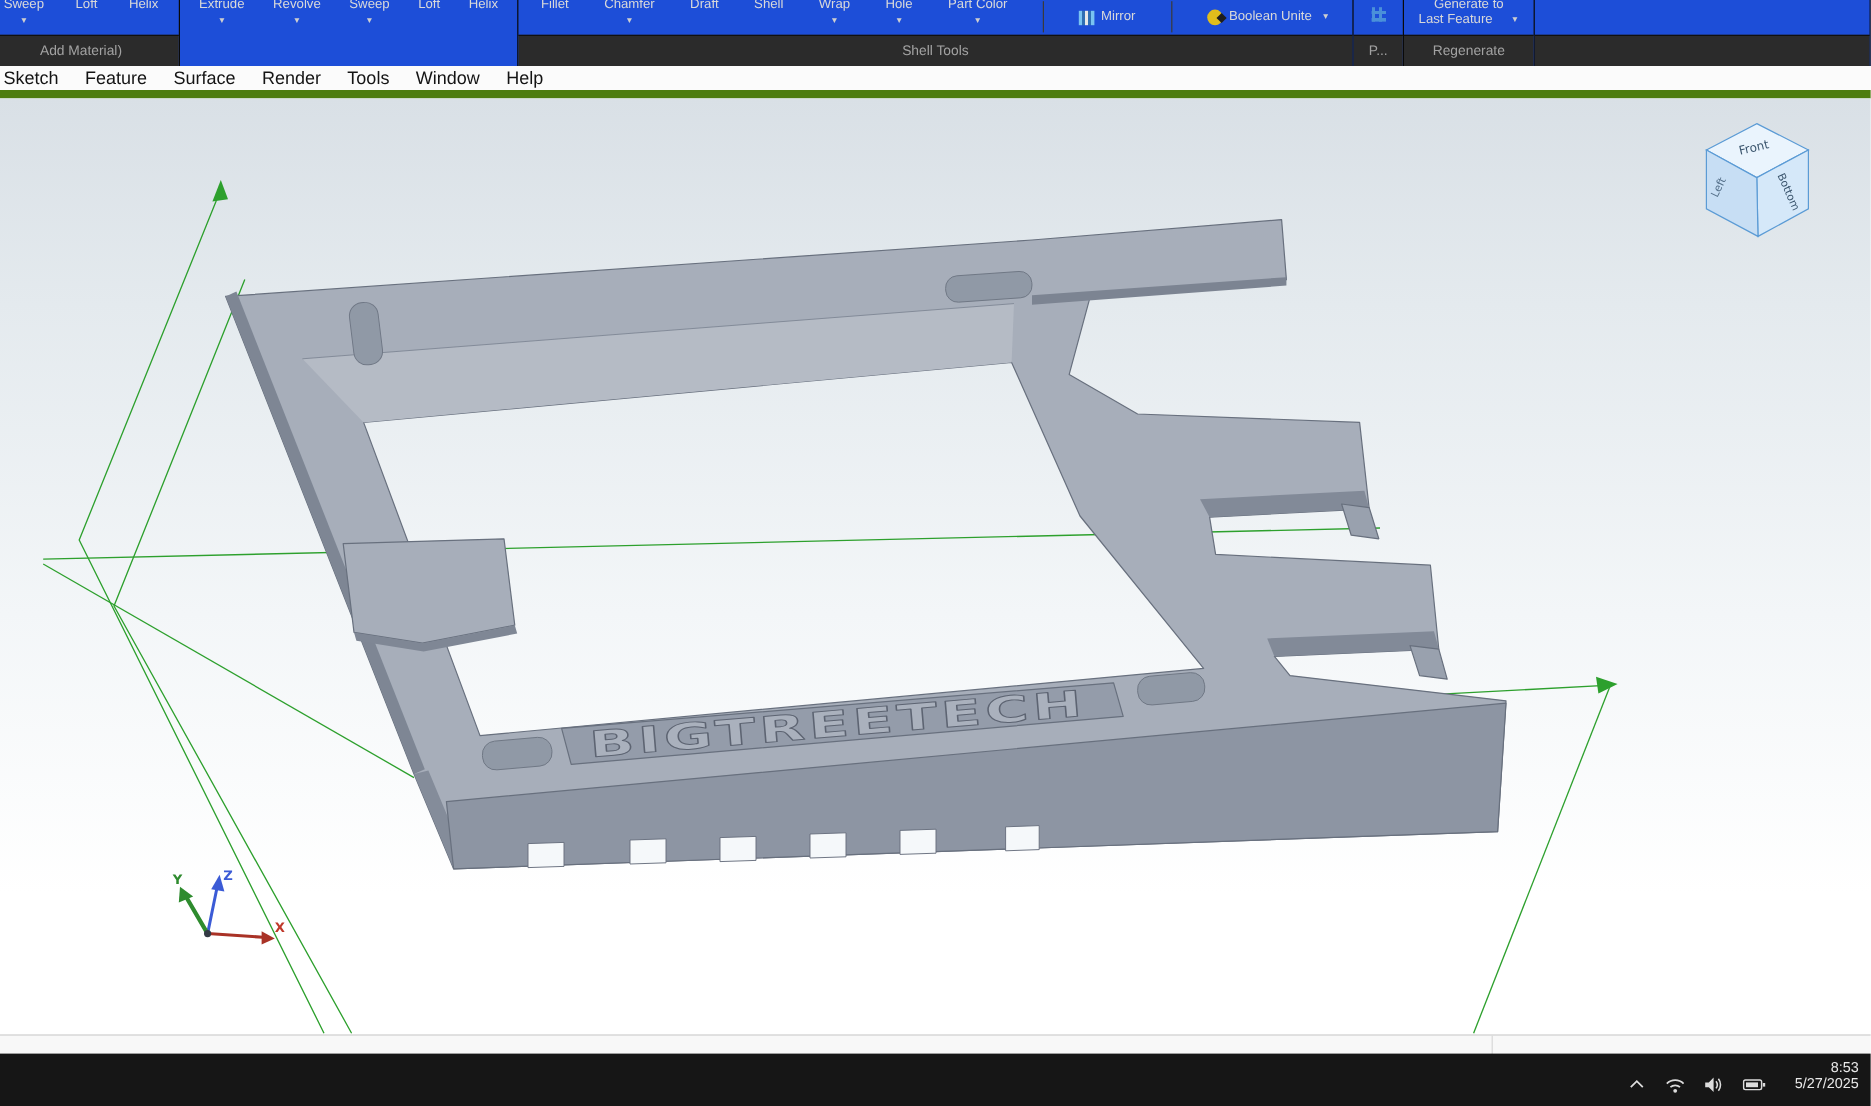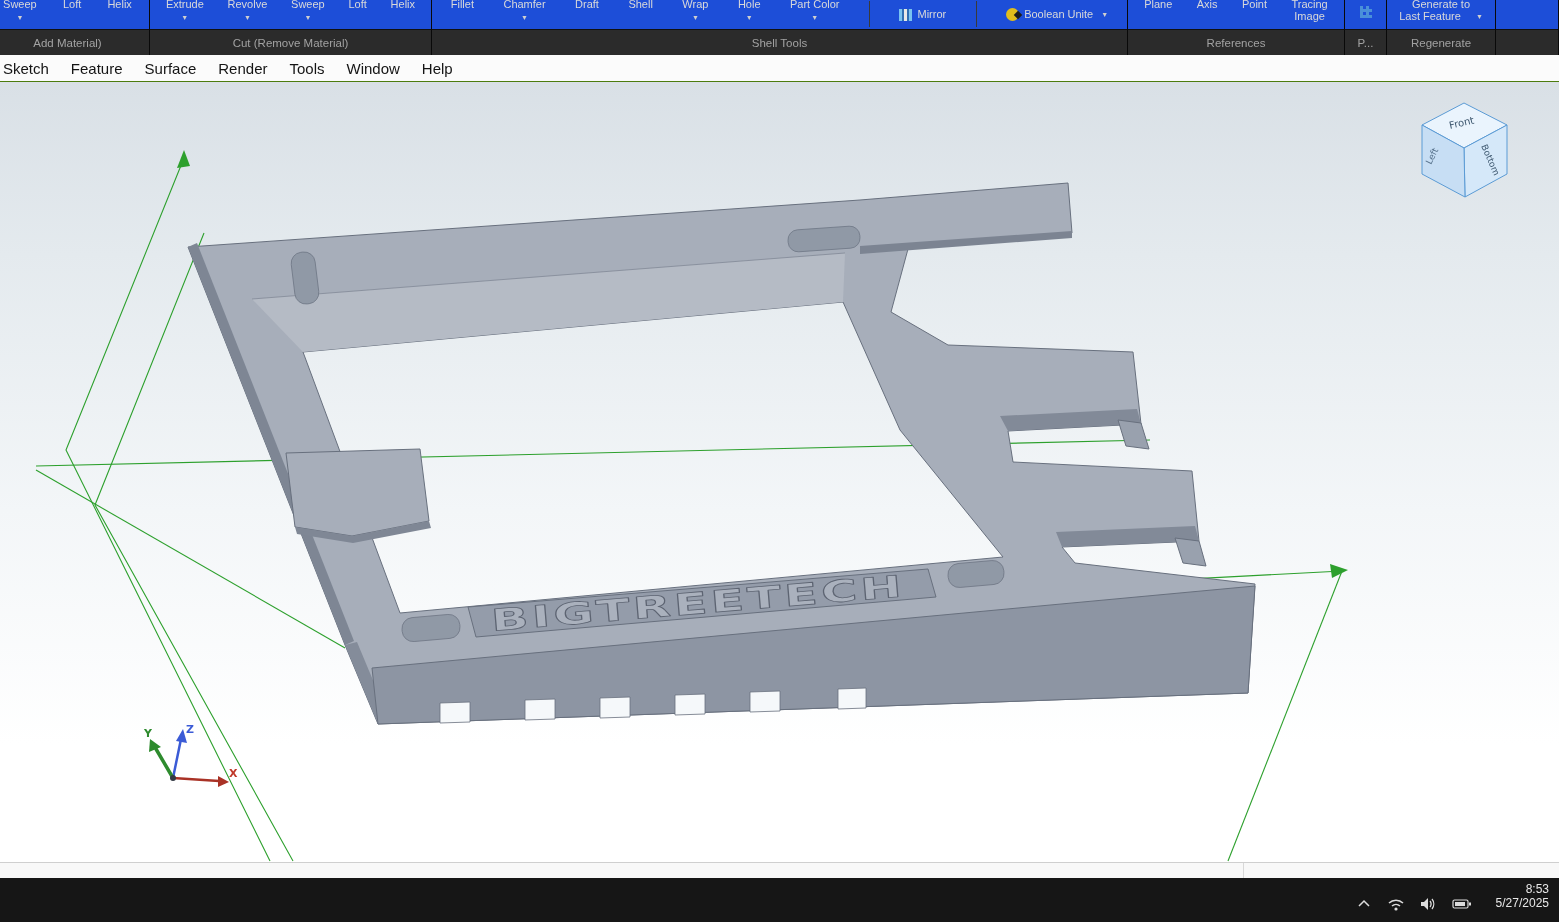--- a/index.html
+++ b/index.html
@@ -23,21 +23,21 @@
   .g4{width:217px}
   .g5{width:42px}
   .g6{width:109px}
   .gfill{flex:1}
   .icon-mirror{display:inline-block;width:13px;height:12px;background:linear-gradient(90deg,#79c3f1 0 3px,#2f6fb3 3px 5px,#e8e8e8 5px 8px,#2f6fb3 8px 10px,#79c3f1 10px 13px)}
   .icon-boolean{position:relative;display:inline-block;width:13px;height:13px;border-radius:50%;background:#e0bd1c}
   .icon-boolean::after{content:"";position:absolute;right:-2px;top:4px;width:6px;height:6px;background:#1d1d1d;transform:rotate(45deg)}
   .icon-pattern{display:inline-block;width:12px;height:12px;margin-top:8px;background-image:repeating-linear-gradient(0deg,#4a90d9 0 3px,transparent 3px 6px),repeating-linear-gradient(90deg,#4a90d9 0 3px,transparent 3px 6px)}
 
   
-  .menubar{position:absolute;top:55px;left:0;width:1559px;height:27px;background:#fbfbfb;display:flex;align-items:center;font-size:15px;color:#141414;overflow:hidden;border-bottom:1px solid #4d7c0f}
+  .menubar{position:absolute;top:55px;left:0;width:1559px;height:27px;background:#fbfbfb;display:flex;align-items:center;font-size:15px;color:#141414;overflow:hidden;border-bottom:7px solid #4d7c0f}
   .menu-item{padding:0 11px;height:100%;display:flex;align-items:center;cursor:default}
   .menu-item:first-child{margin-left:-8px}
 
   
   .viewport{position:absolute;top:82px;left:0;width:1559px;height:780px;background:linear-gradient(180deg,#d9e0e6 0%,#e4eaee 22%,#f3f6f8 55%,#ffffff 85%)}
   svg.scene{position:absolute;top:0;left:0}
   svg text{font-family:"DejaVu Sans","Liberation Sans",sans-serif}
 
   
   .bottomstrip{position:absolute;top:862px;left:0;width:1559px;height:16px;background:#f8f8f8;border-top:1px solid #cfcfcf}
@@ -82,21 +82,20 @@
           <span>Sweep</span>
           <span class="caret">▼</span>
         </div>
       <div class="tool">
           <span>Loft</span>
         </div>
       <div class="tool">
           <span>Helix</span>
         </div>
     </div>
-    <div class="rb-label">Cut (Remove Material)</div>
   </div>
 
   <div class="rb-group g3">
     <div class="rb-tools">
       <div class="tool">
           <span>Fillet</span>
         </div>
       <div class="tool">
           <span>Chamfer</span>
           <span class="caret">▼</span>
@@ -127,38 +126,20 @@
       <div class="vsep"></div>
       <div class="tool tool-h">
           <span class="icon-boolean"></span>
           <span>Boolean Unite</span>
           <span class="caret">▼</span>
         </div>
     </div>
     <div class="rb-label">Shell Tools</div>
   </div>
 
-  <div class="rb-group g4">
-    <div class="rb-tools">
-      <div class="tool">
-          <span>Plane</span>
-        </div>
-      <div class="tool">
-          <span>Axis</span>
-        </div>
-      <div class="tool">
-          <span>Point</span>
-        </div>
-      <div class="tool two">
-          <span>Tracing</span>
-          <span>Image</span>
-        </div>
-    </div>
-    <div class="rb-label">References</div>
-  </div>
 
   <div class="rb-group g5">
     <div class="rb-tools">
       <div class="tool">
           <span class="icon-pattern"></span>
         </div>
     </div>
     <div class="rb-label">P...</div>
   </div>
 

